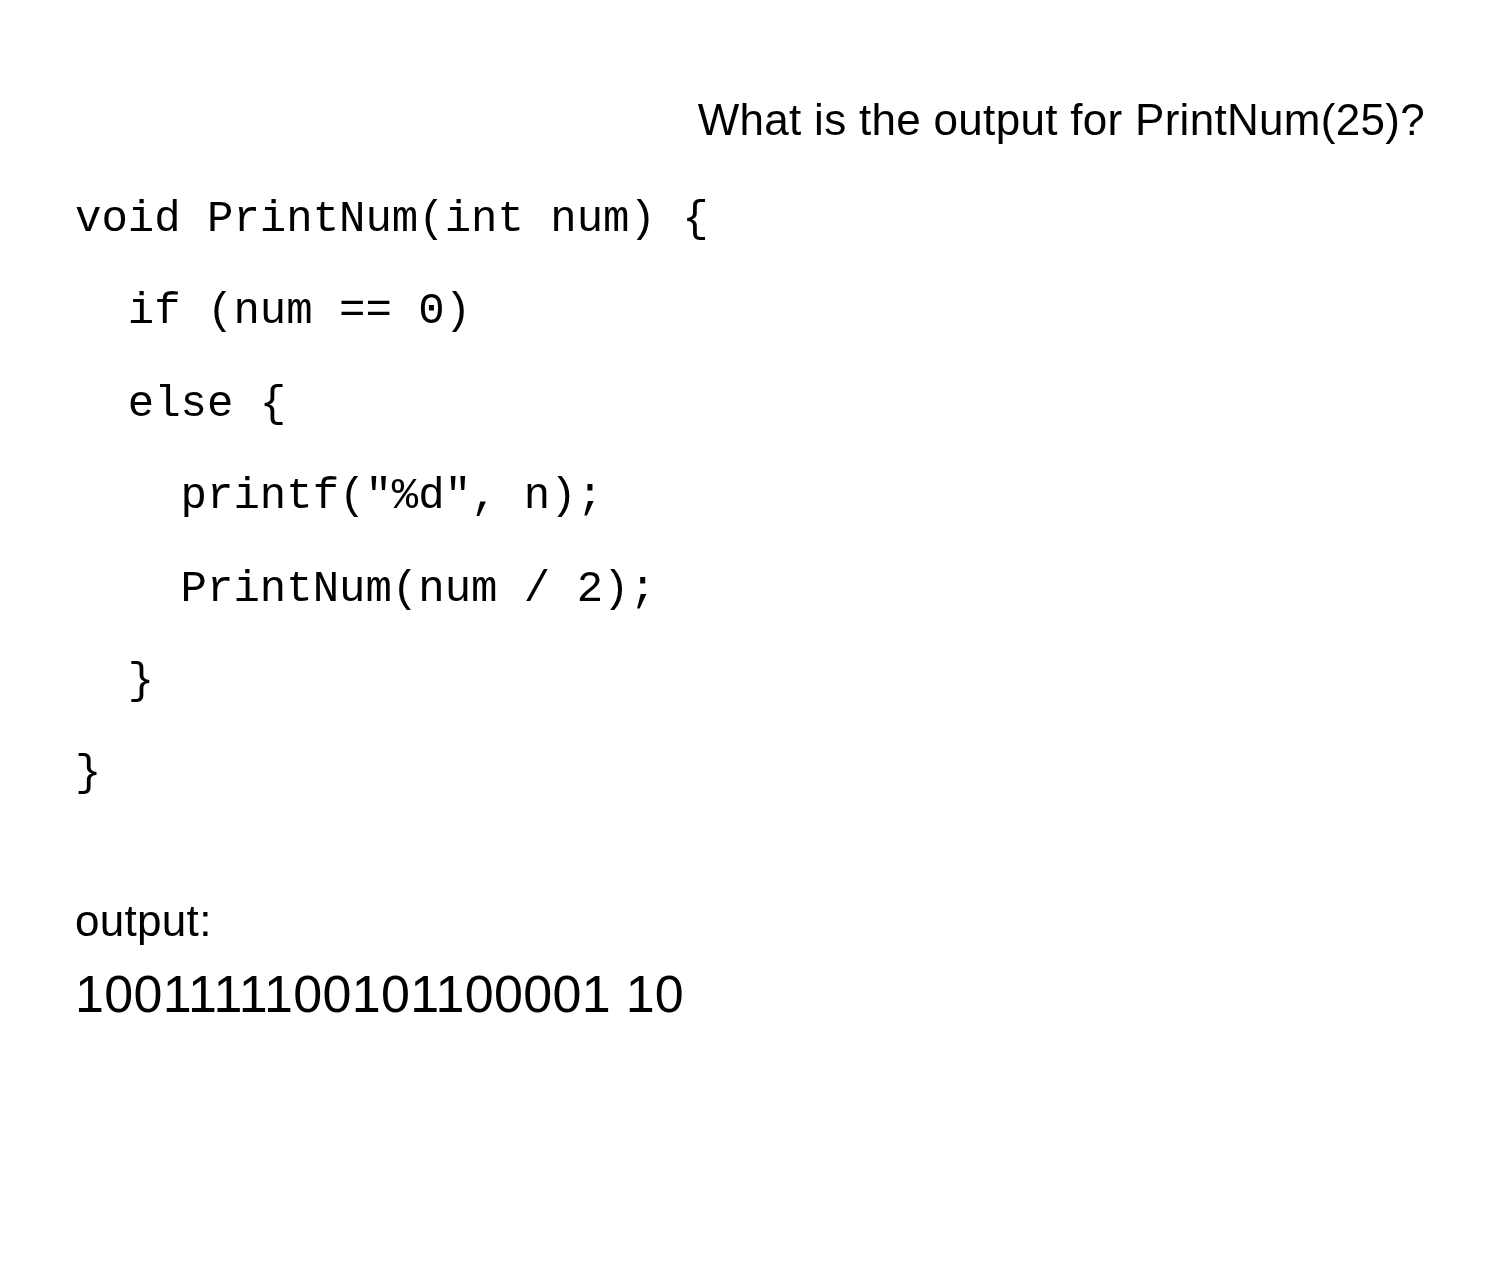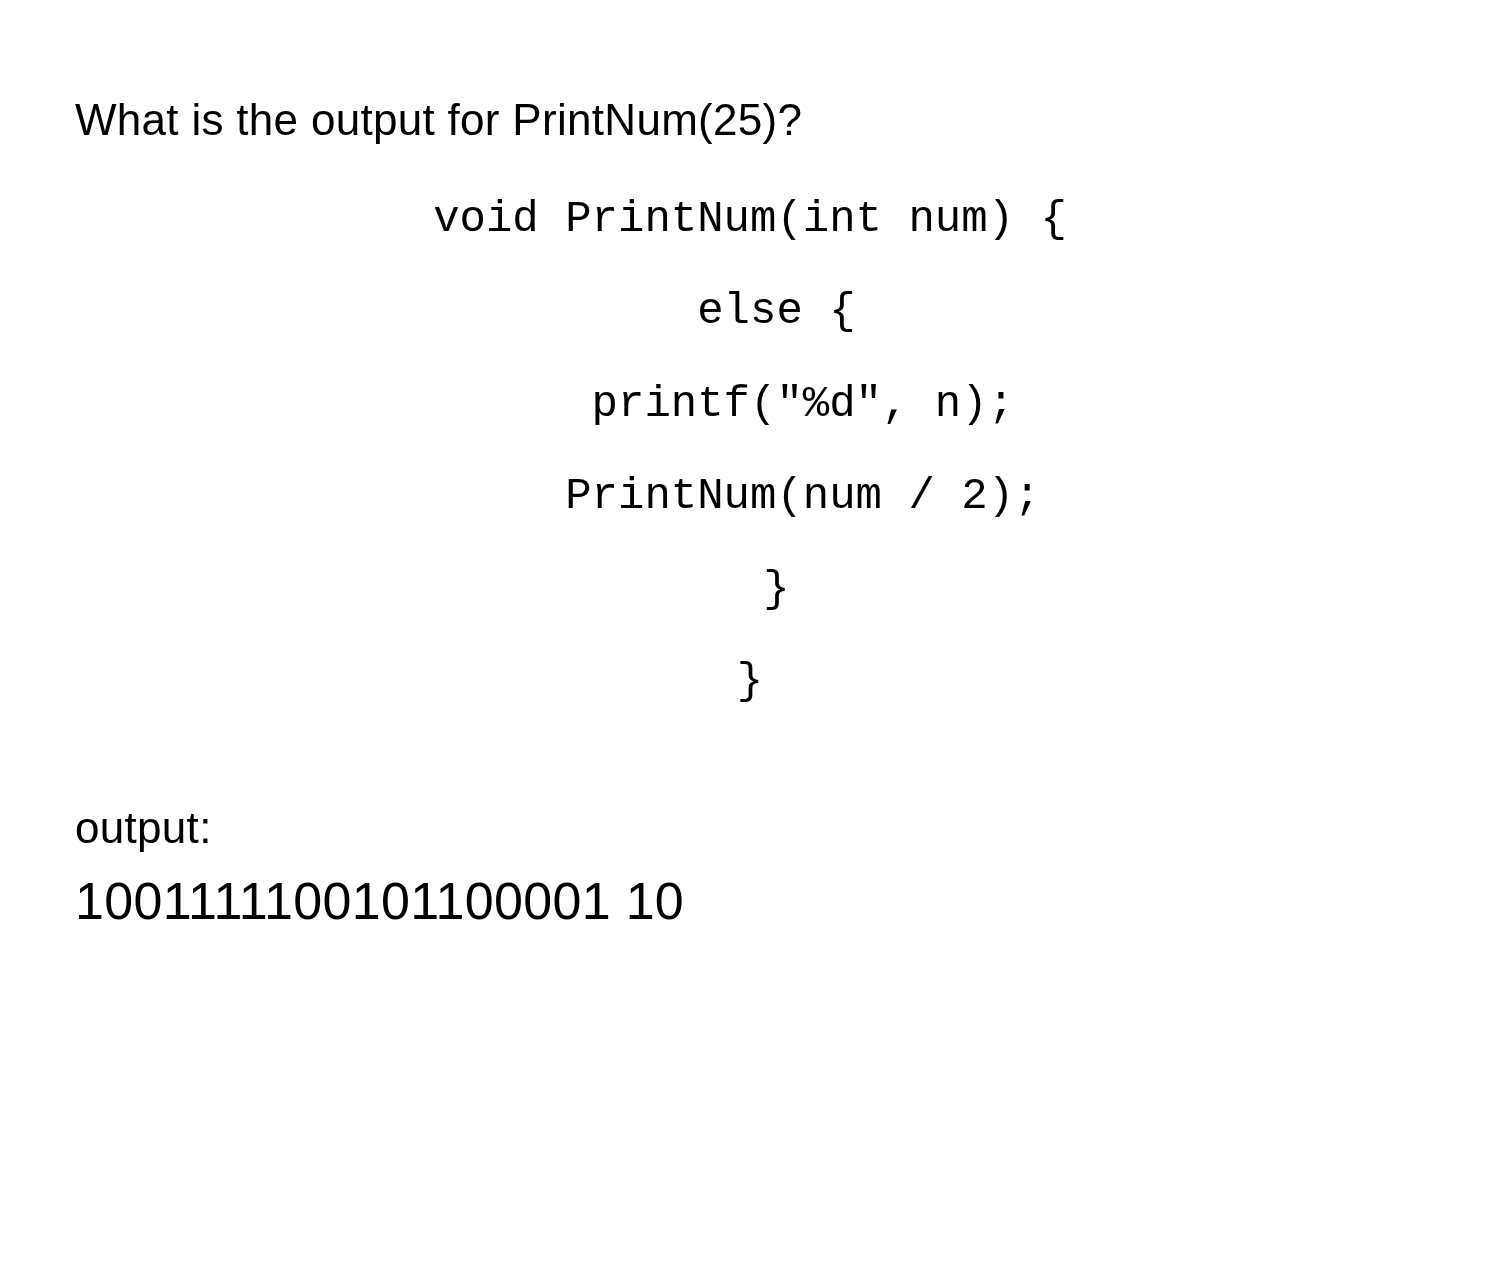--- a/index.html
+++ b/index.html
@@ -13,30 +13,30 @@
       background: #ffffff;
       font-family: Arial, Helvetica, sans-serif;
       color: #000000;
       padding: 95px 75px;
     }
     .question-title {
       font-size: 44px;
       font-weight: 400;
       margin-bottom: 28px;
       letter-spacing: 0.3px;
+      text-align: right;
     }
     .code-block {
       font-family: "Courier New", Courier, monospace;
       font-size: 44px;
       line-height: 2.1;
       letter-spacing: 0px;
     }
     .code-line {
       white-space: pre;
-      text-align: center;
     }
     .options-label {
       font-size: 44px;
       font-weight: 400;
       margin-top: 76px;
       margin-bottom: 18px;
       letter-spacing: 0.3px;
     }
     .option-value {
       font-size: 52px;
@@ -44,20 +44,21 @@
       letter-spacing: 0.3px;
     }
   </style>
 </head>
 <body>
 
 <div class="question-title">What is the output for PrintNum(25)?</div>
 
 <div class="code-block">
   <div class="code-line">void PrintNum(int num) {</div>
+  <div class="code-line">  if (num == 0)</div>
   <div class="code-line">  else {</div>
   <div class="code-line">    printf("%d", n);</div>
   <div class="code-line">    PrintNum(num / 2);</div>
   <div class="code-line">  }</div>
   <div class="code-line">}</div>
 </div>
 
 <div class="options-label">output:</div>
 <div class="option-value">1001111100101100001 10</div>
 

